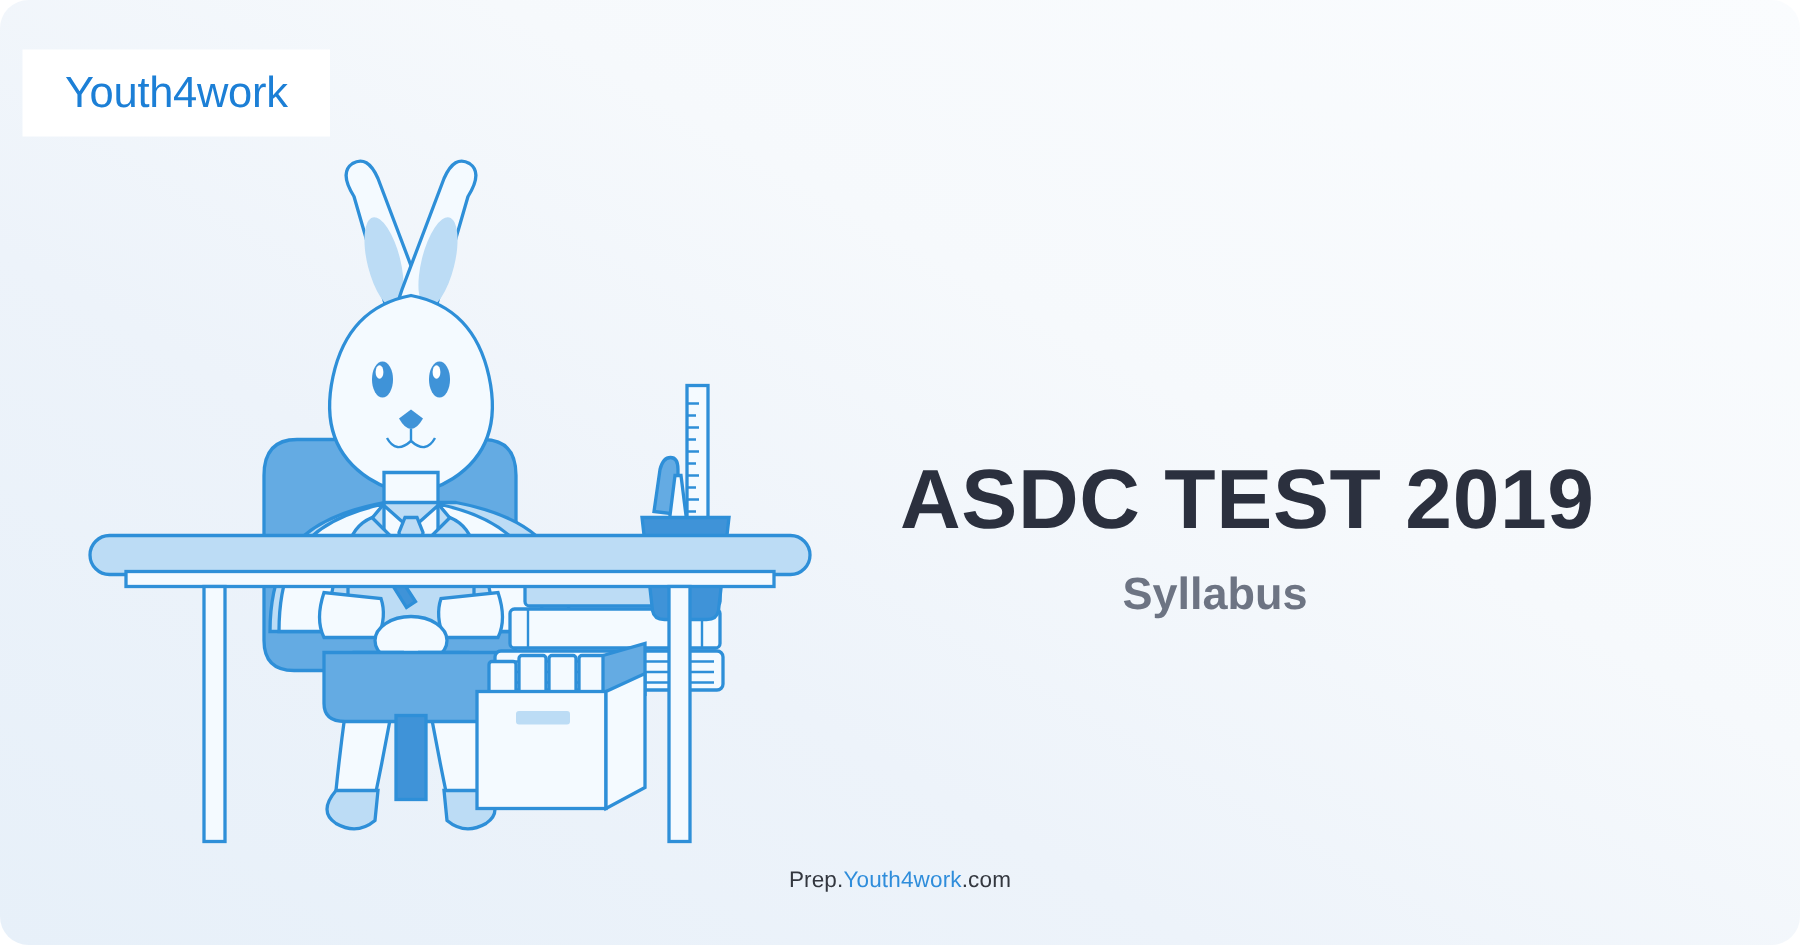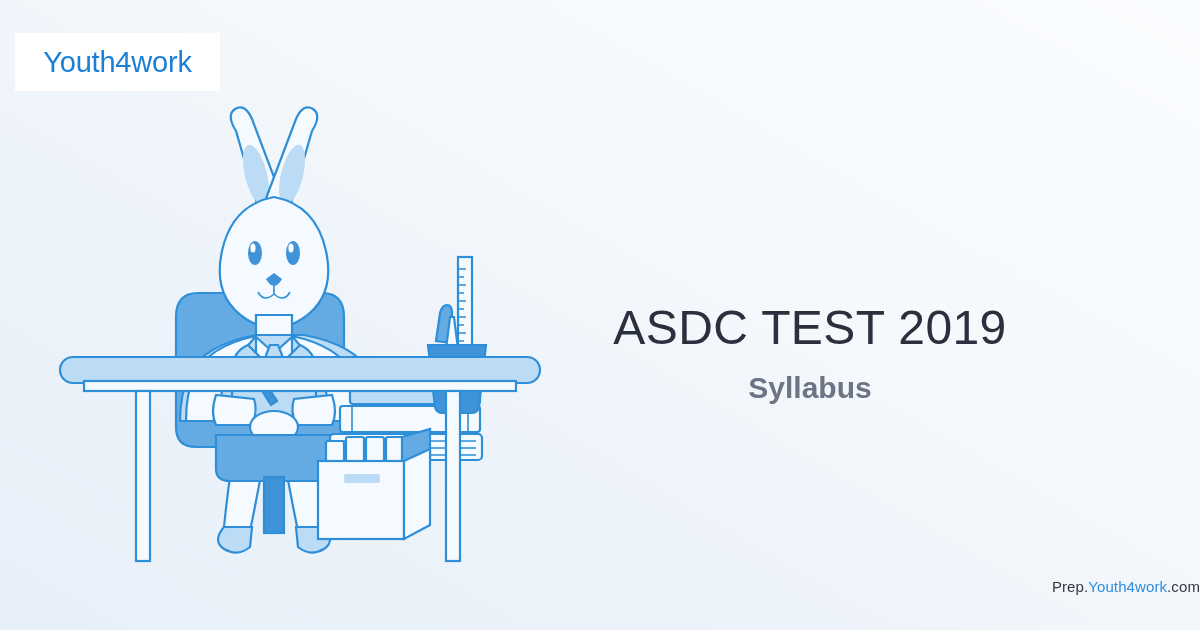--- a/index.html
+++ b/index.html
@@ -11,20 +11,21 @@
     height: 630px;
     overflow: hidden;
     font-family: "Liberation Sans", sans-serif;
   }
   .banner {
     position: relative;
     width: 1200px;
     height: 630px;
     background: linear-gradient(30deg, #e7f0f9 0%, #edf3fa 35%, #f6f9fc 62%, #fafcfe 100%);
     overflow: hidden;
+    border-radius: 19px;
   }
   
   .logo-box {
     position: absolute;
     left: 15px;
     top: 33px;
     width: 205px;
     height: 58px;
     background: #ffffff;
     display: flex;
@@ -40,42 +41,42 @@
   }
   
   .text-block {
     position: absolute;
     left: 600px;
     top: 300px;
     width: 420px;
     text-align: center;
   }
   .main-title {
-    font-size: 48px;
-    font-weight: normal;
+    font-size: 56px;
+    font-weight: bold;
     color: #2b303e;
     letter-spacing: 0.4px;
     line-height: 1.18;
     margin: 0;
     white-space: nowrap;
   }
   .sub-title {
     font-size: 30px;
     font-weight: 700;
     color: #6d7483;
     margin: 14px 0 0 0;
     line-height: 1.1;
   }
   
   .footer {
     position: absolute;
     left: 0;
     top: 578px;
     width: 1200px;
-    text-align: right;
+    text-align: center;
     font-size: 15px;
     color: #33373f;
     letter-spacing: 0.1px;
   }
   .footer .brand { color: #2f8ddb; }
   
   .illustration {
     position: absolute;
     left: 50px;
     top: 105px;

